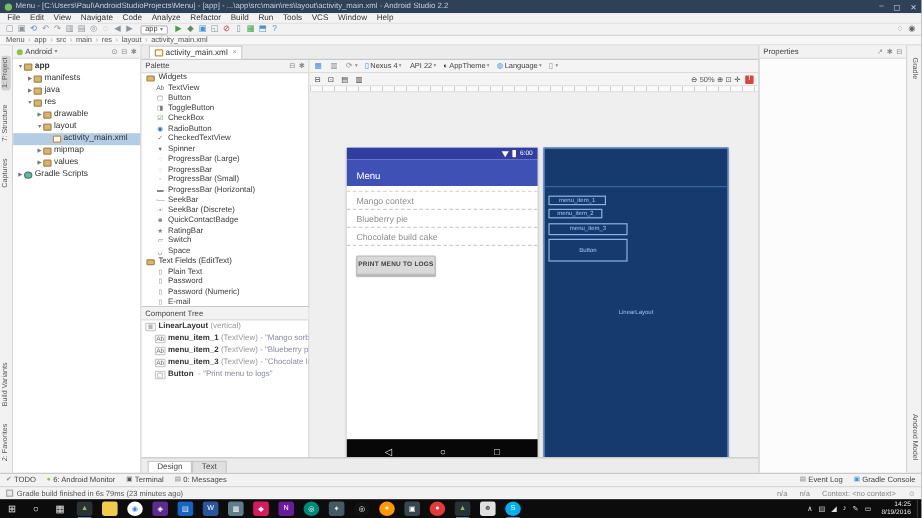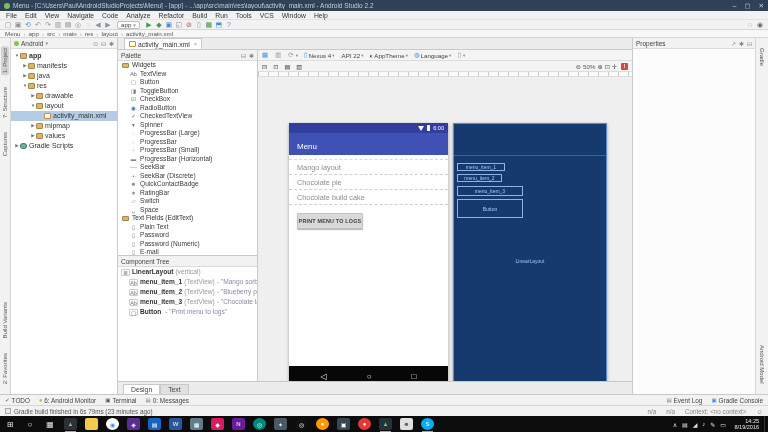--- a/index.html
+++ b/index.html
@@ -555,22 +555,22 @@
         <div id="p-status">
           <span class="wifi"></span>
           <span class="batt"></span>
           <span>6:00</span>
         </div>
         <div id="p-appbar">
           <span>Menu</span>
         </div>
         <div id="p-items">
 
-        <div class="p-item">Mango layout</div>
-            <div class="p-item">Chocolate pie</div>
+        <div class="p-item">Mango context</div>
+            <div class="p-item">Blueberry pie</div>
             <div class="p-item">Chocolate build cake</div>
           </div>
         <div id="p-button">PRINT MENU TO LOGS</div>
         <div id="p-nav">
           <span>◁</span>
           <span>○</span>
           <span>□</span>
         </div>
       </div>
 

